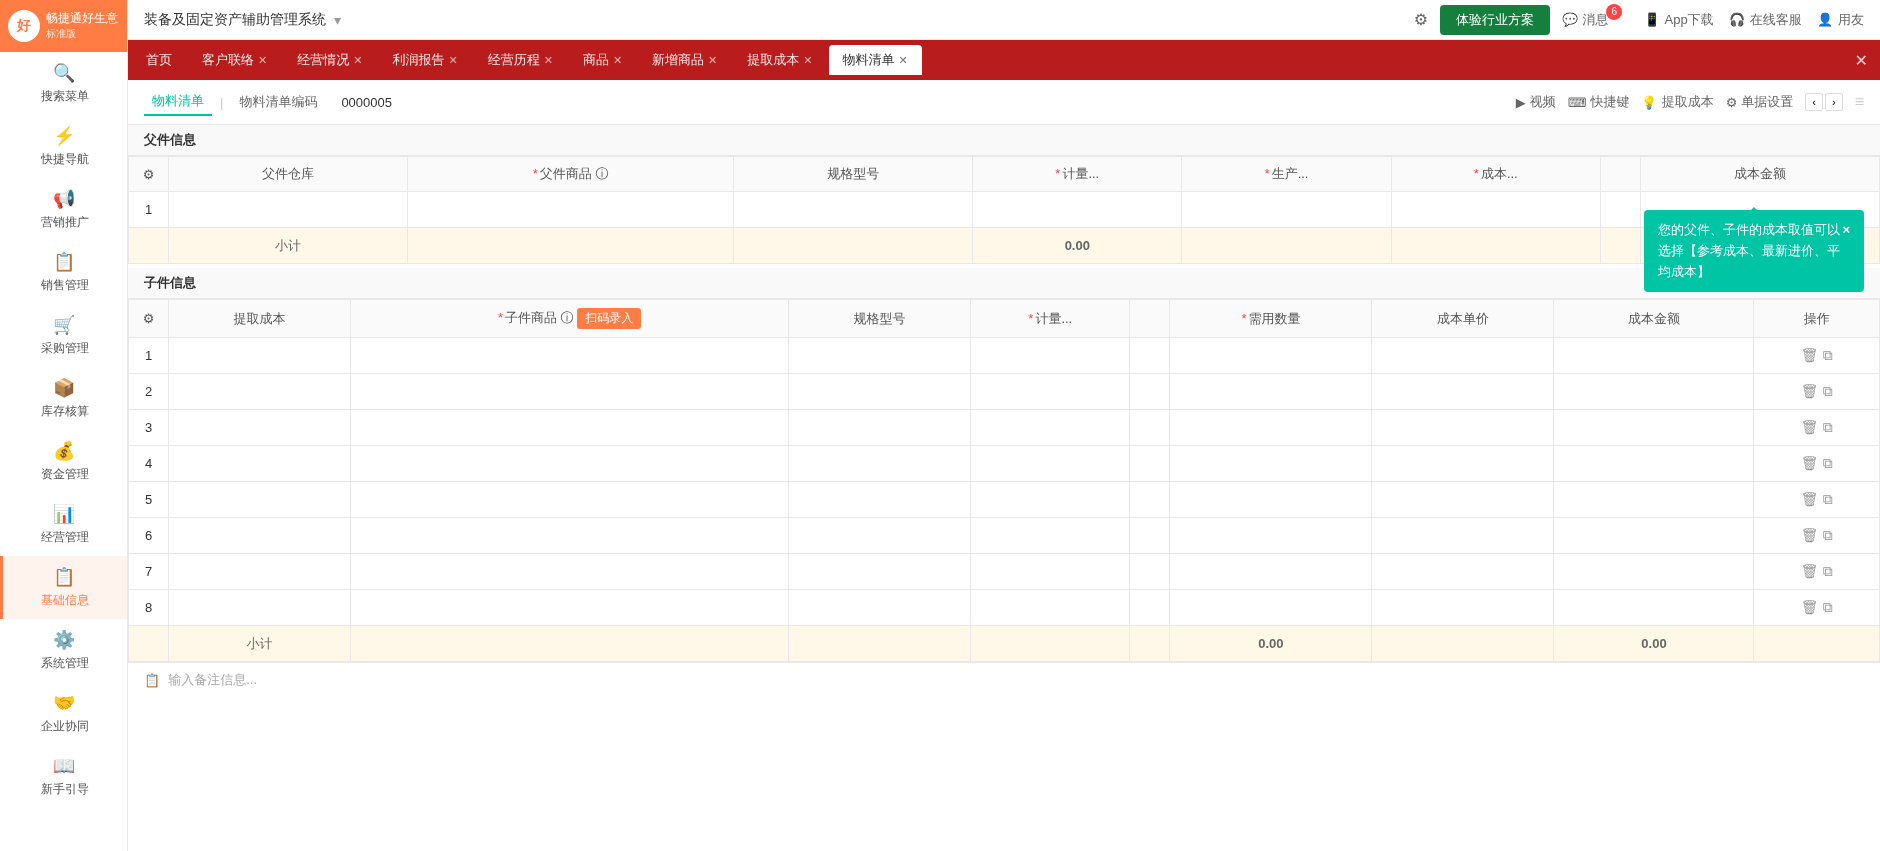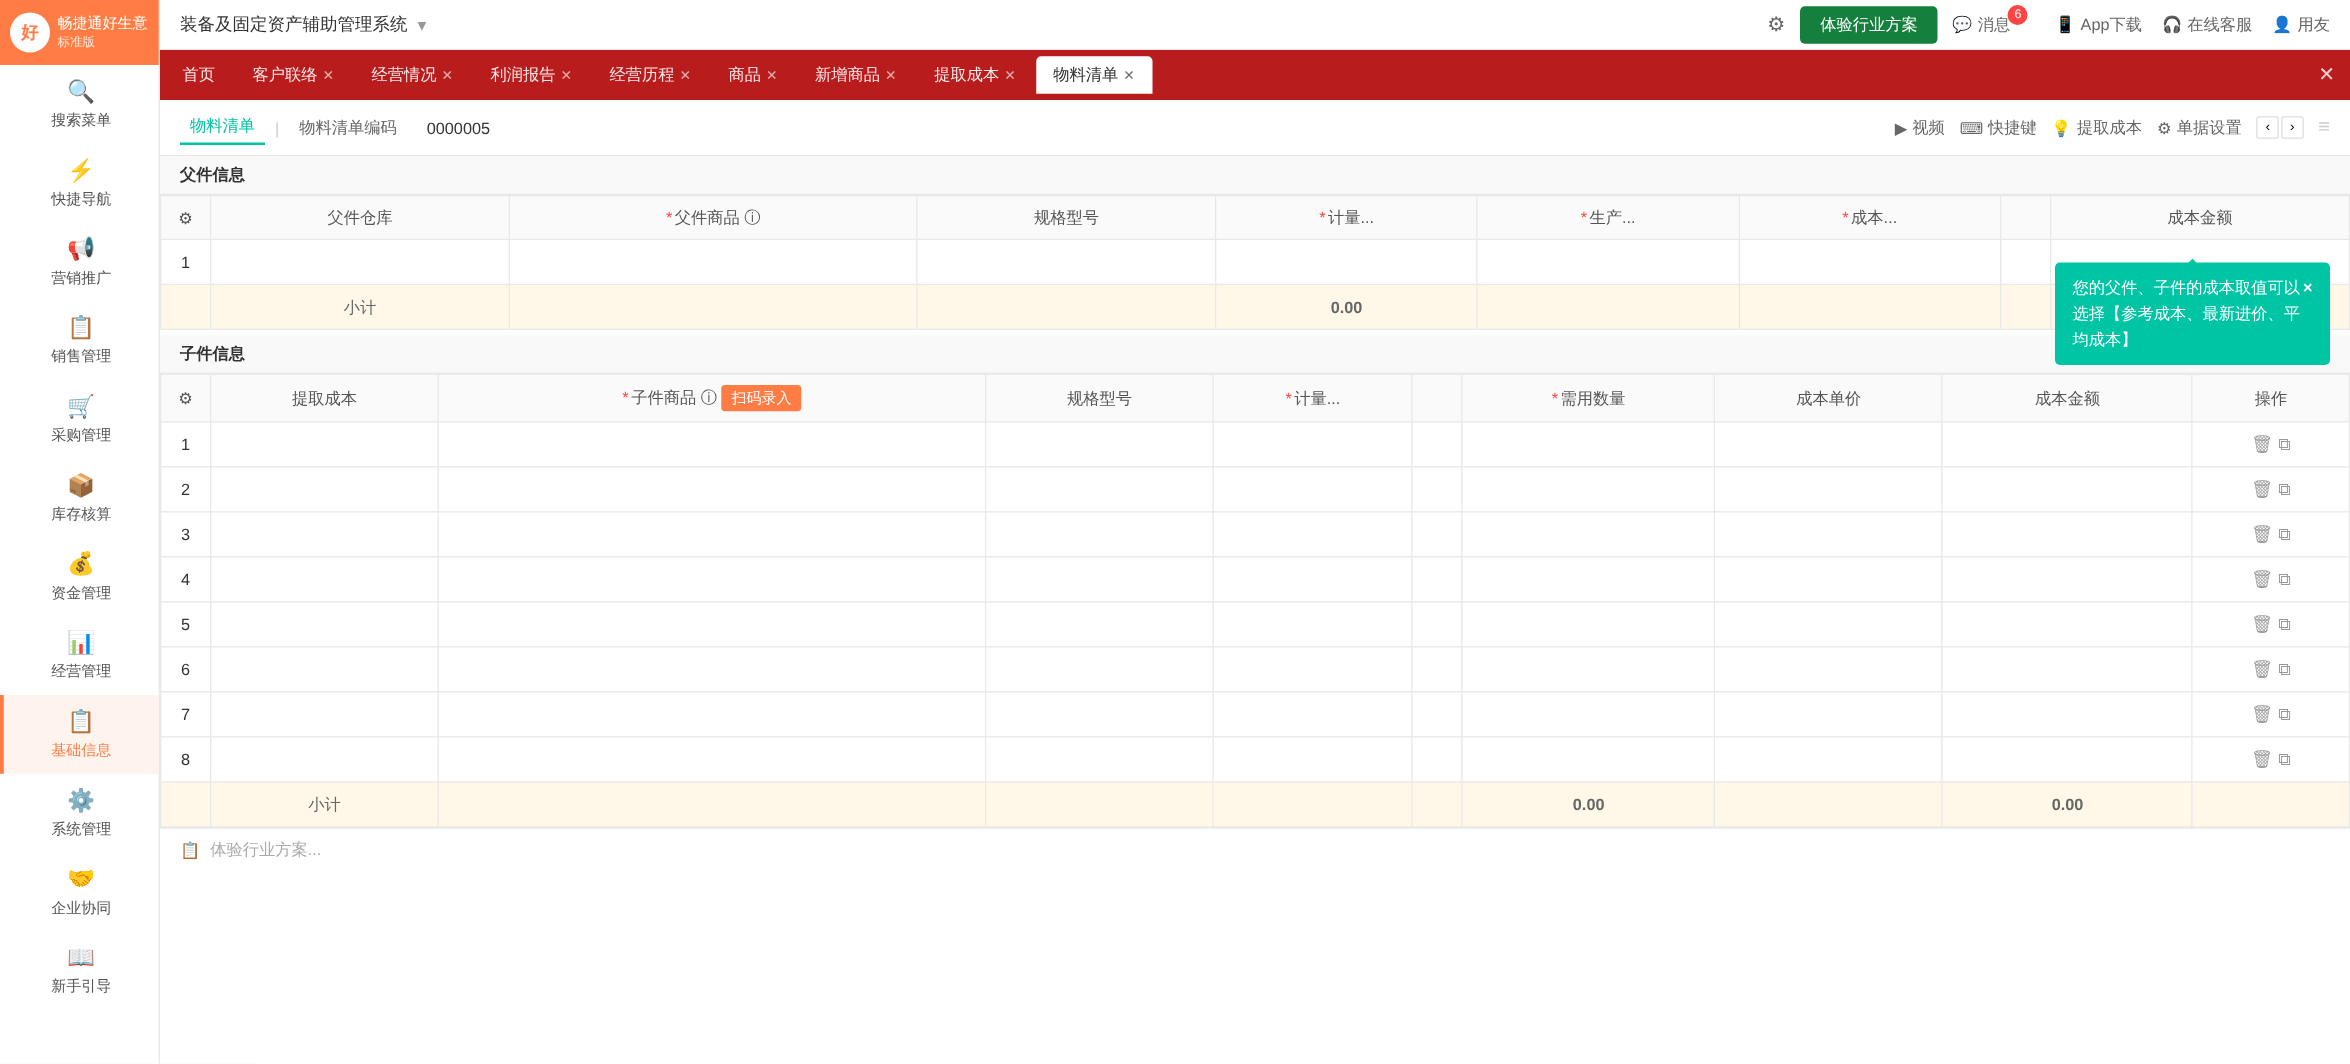--- a/index.html
+++ b/index.html
@@ -672,17 +672,17 @@
         </tbody>
     </table>
 
     <div class="tooltip-box">
       <span class="tooltip-close">×</span>
       <span>您的父件、子件的成本取值可以选择【参考成本、最新进价、平均成本】</span>
     </div>
 
     <div class="page-footer">
       <span>📋</span>
-      <span style="color:#aaa;">体验行业方案...</span>
+      <span style="color:#aaa;">输入备注信息...</span>
     </div>
 
   </div>
 </div>
 
 </body></html>

